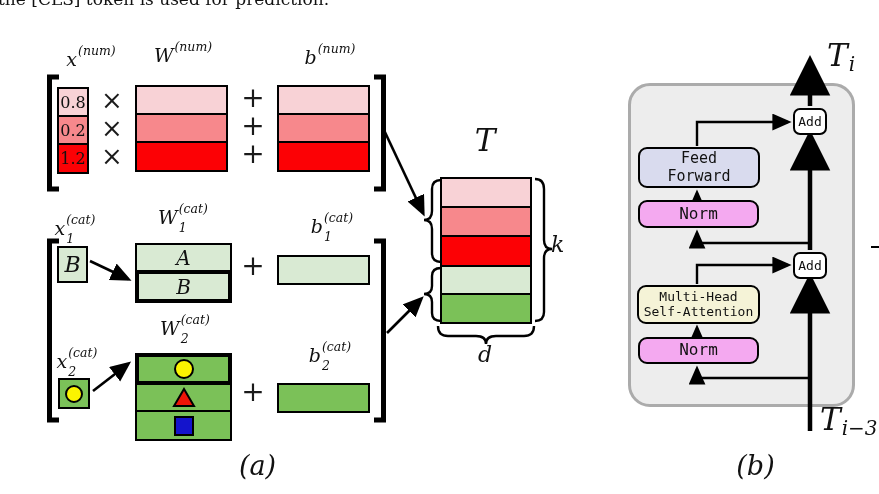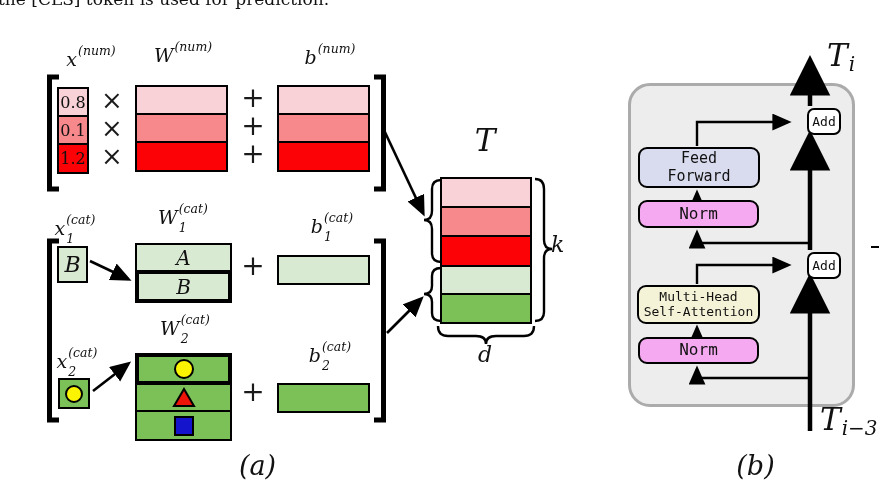--- a/index.html
+++ b/index.html
@@ -39,21 +39,21 @@
   }
   .mono-box{
     position:absolute;box-sizing:border-box;border:2px solid #000;border-radius:9px;
     display:flex;flex-direction:column;align-items:center;justify-content:center;
     font-family:"DejaVu Sans Mono",monospace;color:#111;z-index:4;
   }
   .mono-box span{display:block;line-height:1.15;}
   .add-box{
     position:absolute;box-sizing:border-box;width:34px;height:27px;background:#fff;
     border:2px solid #000;border-radius:7px;display:flex;align-items:center;justify-content:center;
-    font-family:"DejaVu Sans Mono",monospace;font-size:13px;color:#111;z-index:5;margin-left:14px;
+    font-family:"DejaVu Sans Mono",monospace;font-size:13px;color:#111;z-index:5;
   }
   .shape-svg{display:block;}
   svg.overlay{position:absolute;left:0;top:0;pointer-events:none;z-index:2;}
   .toptext{
     position:absolute;top:-11px;left:-2px;font-family:"DejaVu Serif",serif;
     font-size:17px;color:#111;white-space:nowrap;
   }
   .bigT{font-size:31px;}
   .bigT .stk{font-size:20px;}
 </style>
@@ -78,21 +78,21 @@
   <span class="base">b</span>
     <span class="stk">
       <span class="sup">(num)</span>
     </span>
 </div>
 
 <div class="vcell c-pink1" style="left:57px;top:87px;width:32px;height:31px;">
     <span>0.8</span>
   </div>
 <div class="vcell c-pink2" style="left:57px;top:115px;width:32px;height:31px;">
-    <span>0.1</span>
+    <span>0.2</span>
   </div>
 <div class="vcell c-red" style="left:57px;top:143px;width:32px;height:31px;">
     <span>1.2</span>
   </div>
 
 <div class="op" style="left:98px;top:87px;width:28px;font-size:26px;">×</div>
 <div class="op" style="left:98px;top:115px;width:28px;font-size:26px;">×</div>
 <div class="op" style="left:98px;top:143px;width:28px;font-size:26px;">×</div>
 
 <div class="abs" style="left:135px;top:85px;width:93px;height:90px;">

